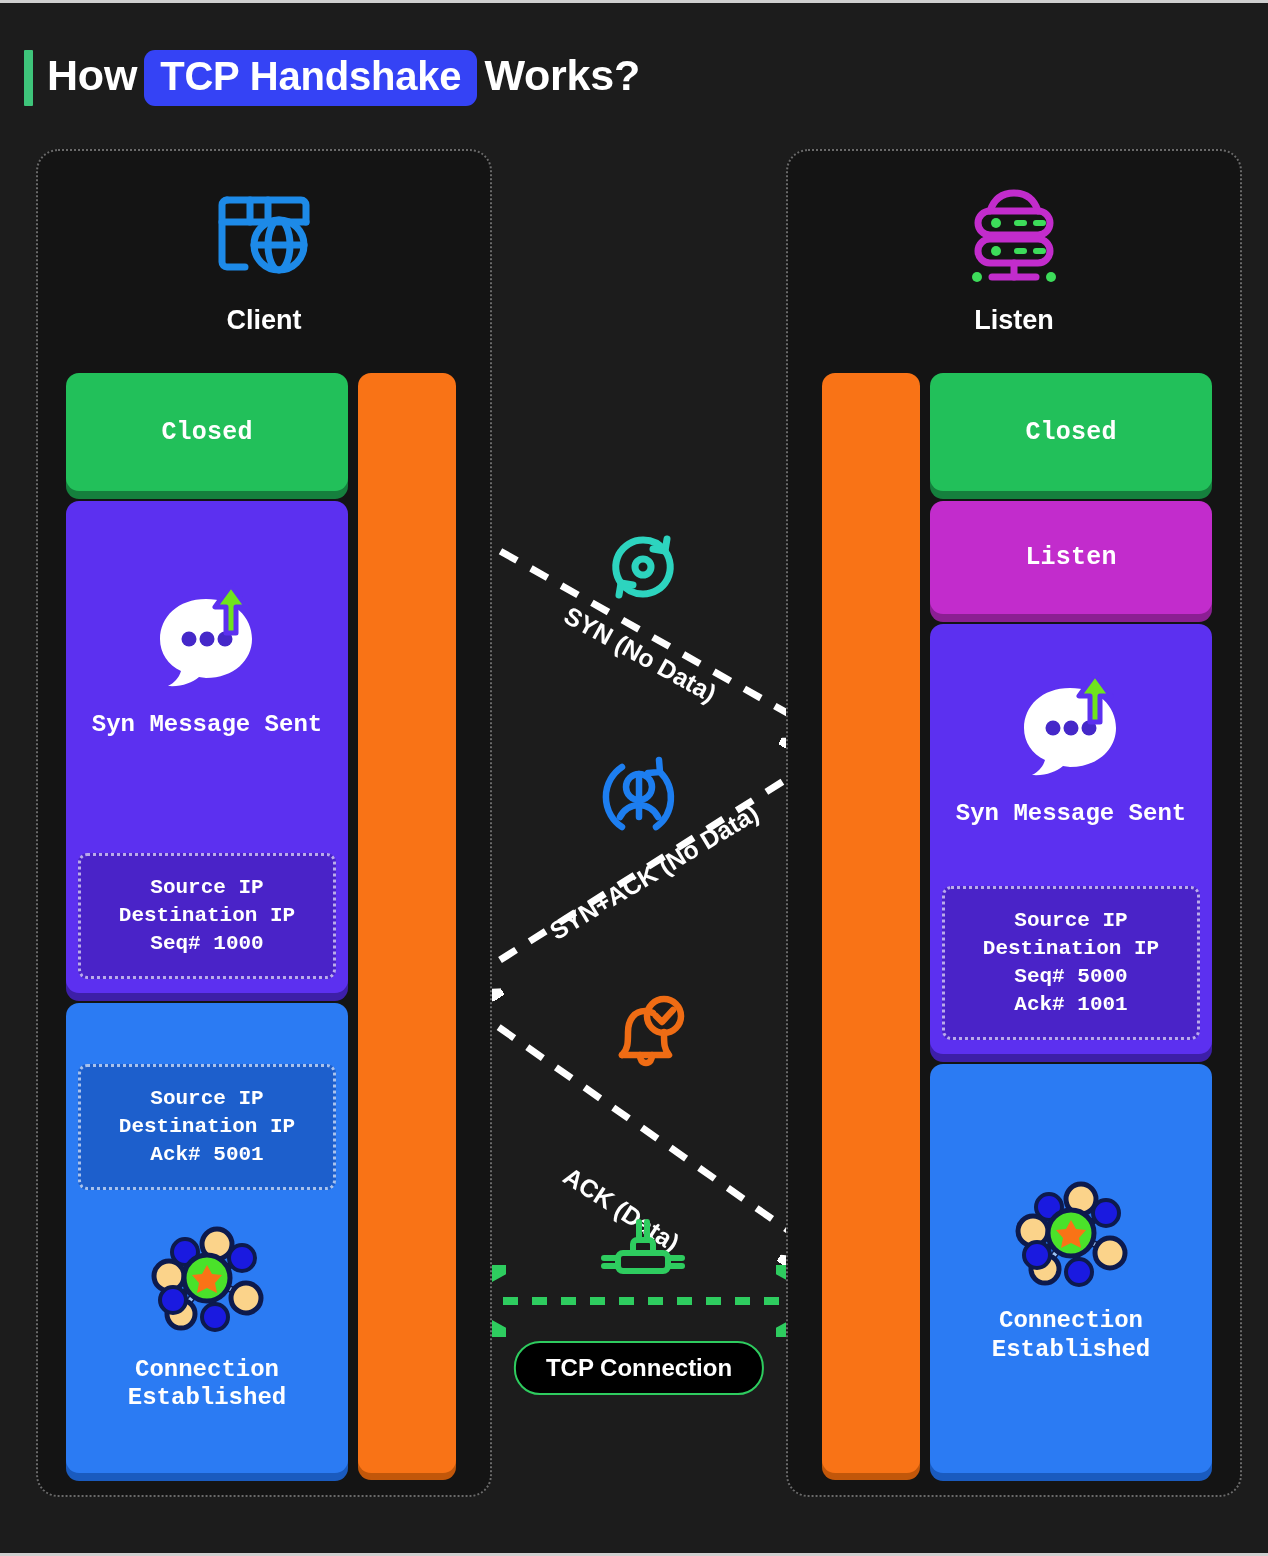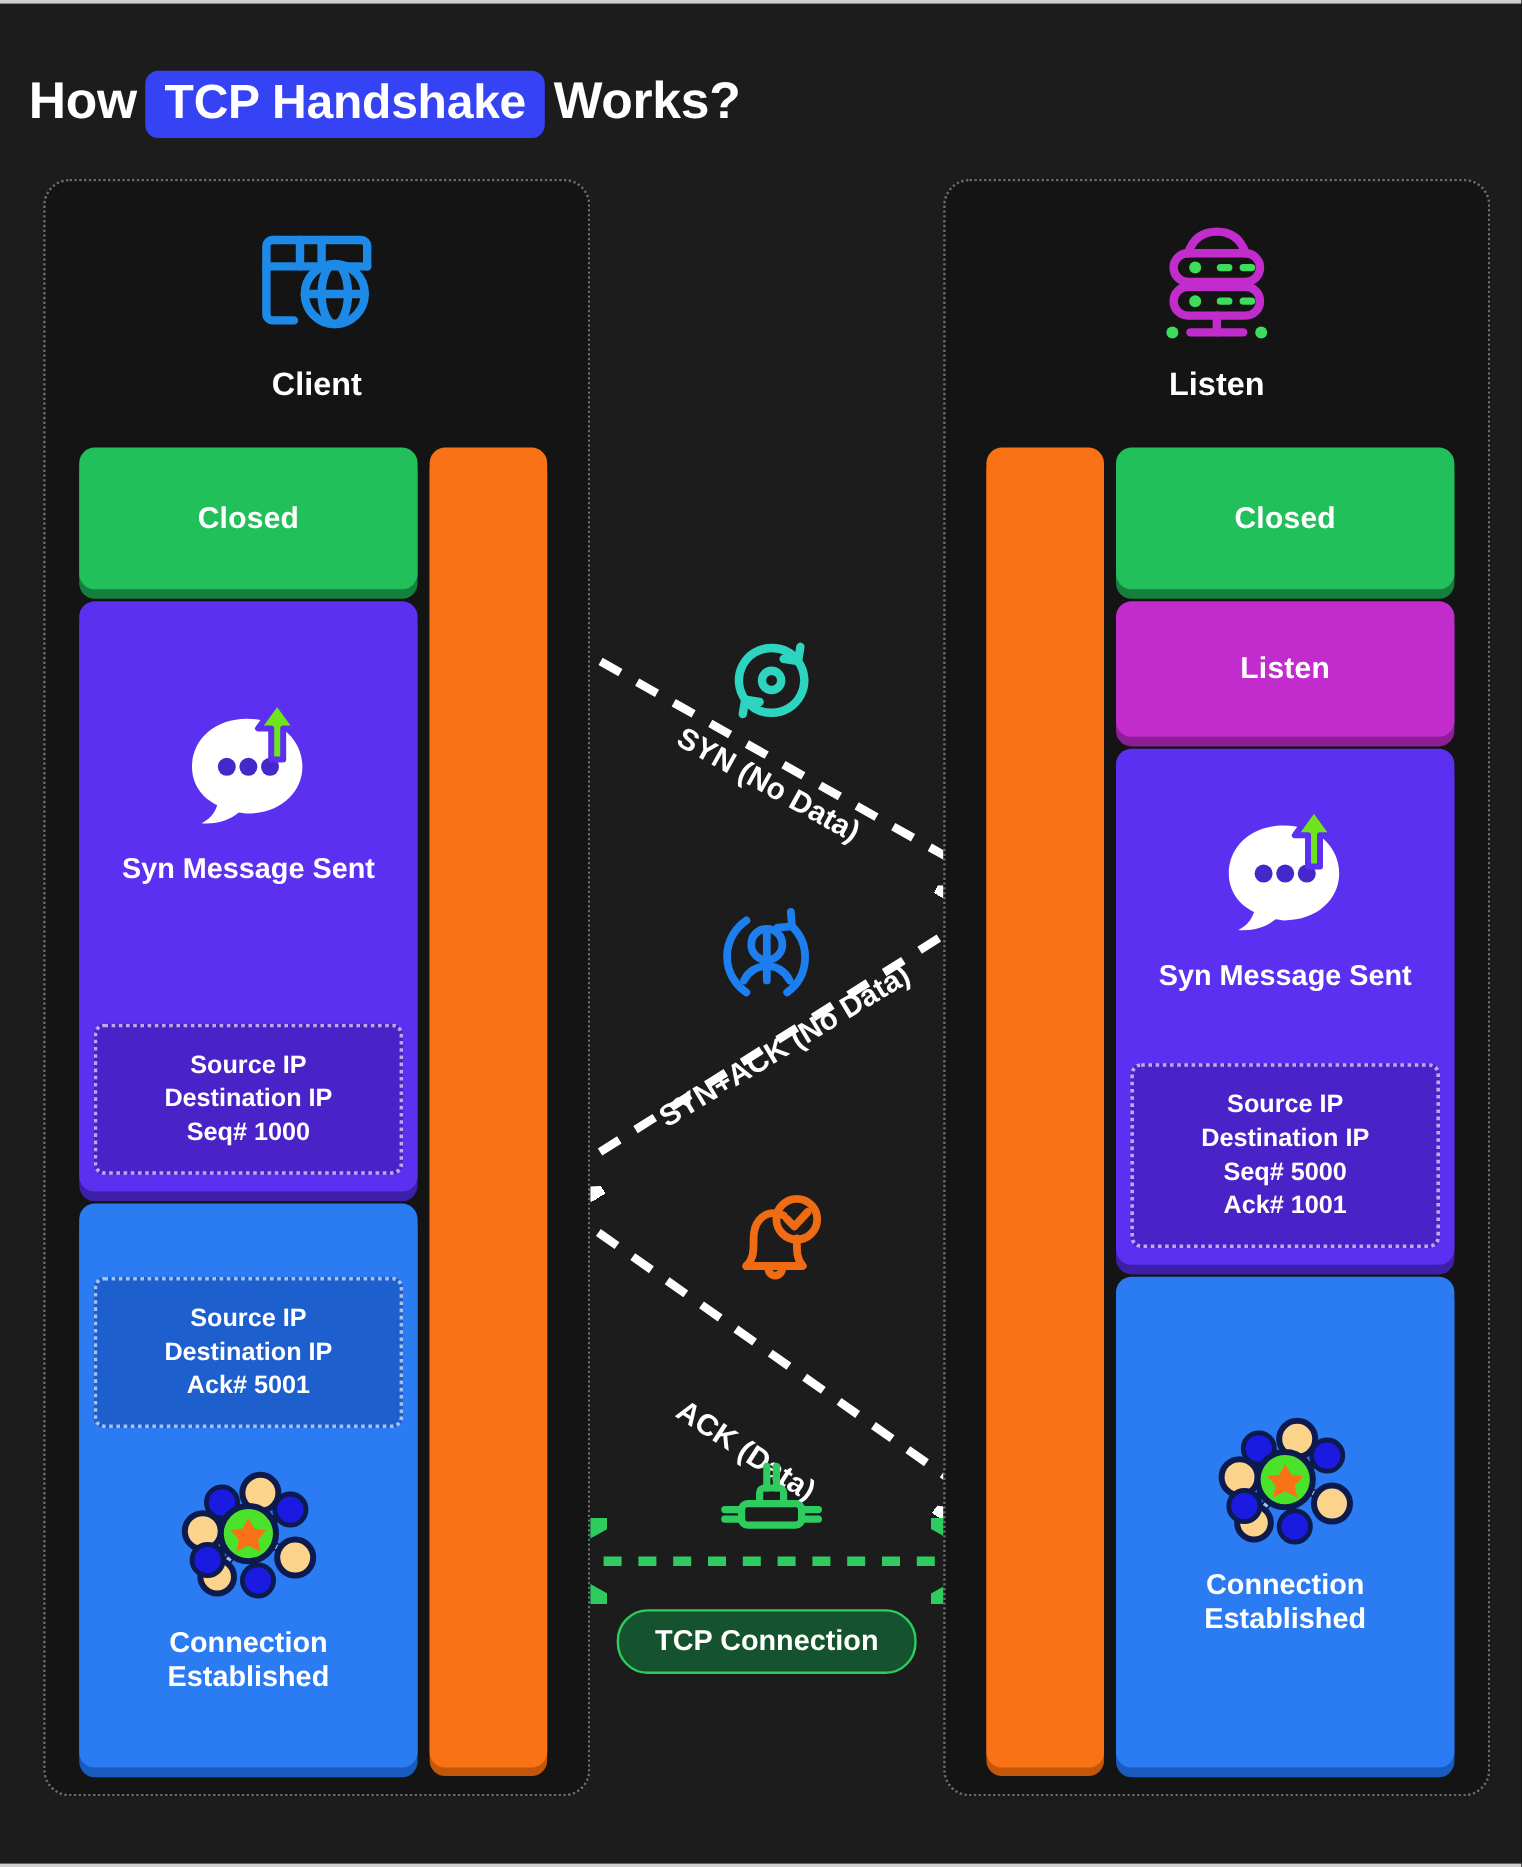--- a/index.html
+++ b/index.html
@@ -15,21 +15,20 @@
     background: #1c1c1c;
     border-top: 3px solid #cfcfcf;
     border-bottom: 3px solid #cfcfcf;
   }
 
   
   .title-row {
     position: absolute; left: 24px; top: 42px;
     display: flex; align-items: center; gap: 14px;
     height: 66px;
-    flex-direction: column;
   }
   .title-accent {
     width: 9px; height: 56px; background: #3ec47a; border-radius: 1px;
   }
   .title-text {
     font-size: 43px; font-weight: 700; color: #ffffff;
     letter-spacing: -0.2px; white-space: nowrap;
   }
   .title-chip {
     display: inline-block;
@@ -56,21 +55,21 @@
     position: absolute; top: 30px; left: 0; width: 100%;
     display: flex; flex-direction: column; align-items: center; gap: 20px;
   }
   .node-label {
     font-size: 27px; font-weight: 700; color: #ffffff;
   }
 
   
   .stack {
     position: absolute; top: 222px; bottom: 22px;
-    display: flex; flex-direction: column; gap: 10px;
+    display: flex; flex-direction: column; gap: 10px; font-family: Liberation Mono, monospace;
   }
   #client-stack { left: 28px;  width: 282px; }
   #server-stack { right: 28px; width: 282px; }
 
   .timeline {
     position: absolute; top: 222px; bottom: 22px;
     width: 98px;
     background: #f97316;
     border-radius: 13px;
     box-shadow: 0 7px 0 0 #c2570a;
@@ -135,21 +134,21 @@
     position: absolute;
     font-size: 25px; font-weight: 700; color: #ffffff;
     white-space: nowrap;
     transform-origin: left center;
   }
 
   .tcp-pill {
     position: absolute;
     left: 50%; transform: translateX(-50%);
     top: 1192px;
-    background: #14532d;
+    background: #000000;
     border: 2px solid #2ecc5f;
     border-radius: 26px;
     padding: 11px 30px;
     font-size: 24px; font-weight: 700; color: #ffffff;
     white-space: nowrap;
   }
 </style>
 </head>
 <body>
 

